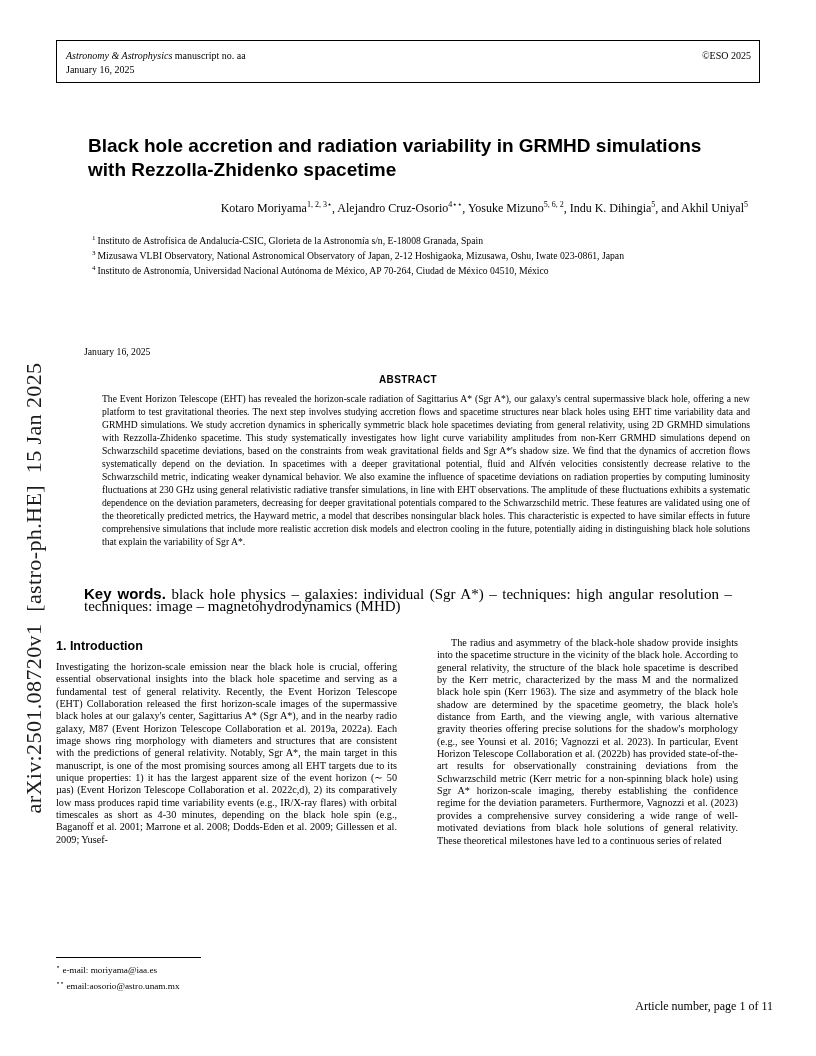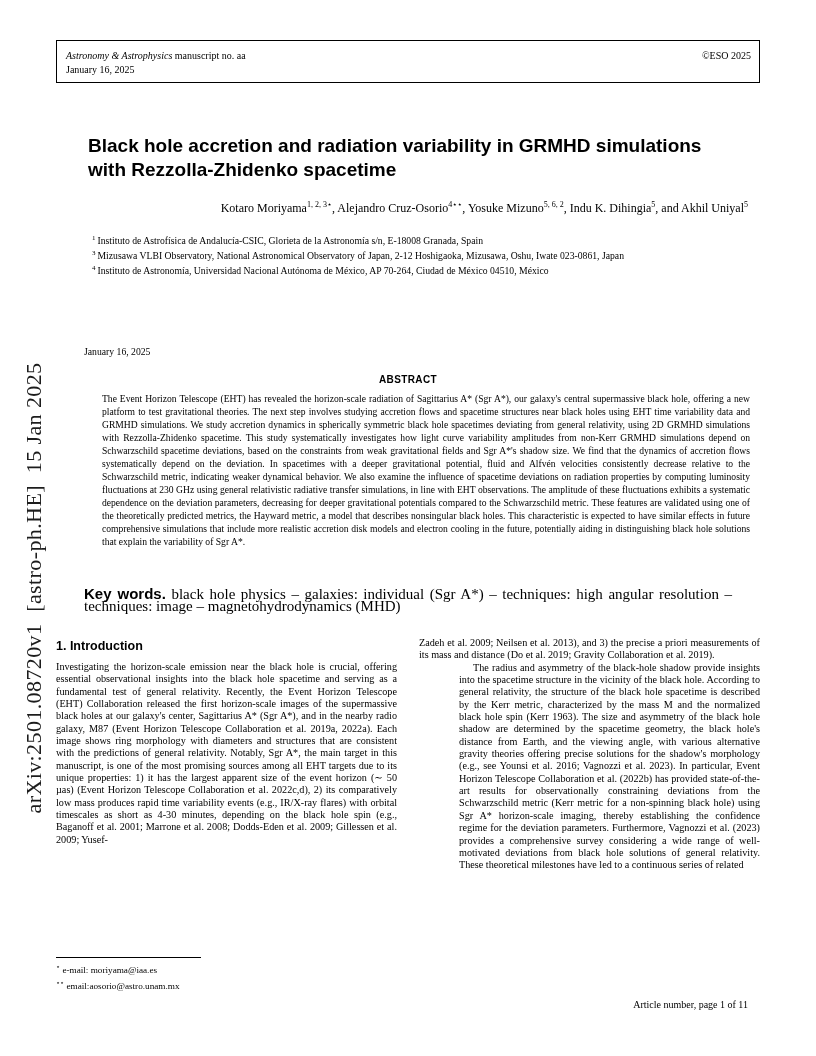--- a/index.html
+++ b/index.html
@@ -40,31 +40,31 @@
     position:absolute; top:374px; left:0; width:816px; text-align:center;
     font-family:"Liberation Sans", sans-serif; font-weight:bold; font-size:10px; letter-spacing:0.4px;
   }
   .abstract-body {
     position:absolute; top:392px; left:84px; width:648px;
     font-size:9.6px; line-height:13px; text-align:justify; hyphens:auto;margin-left:18px;
   }
   .keywords { position:absolute; top:588px; left:84px; width:648px; font-size:15px; line-height:11.6px; text-align:justify; }
   .kw-label { font-family:"Liberation Sans", sans-serif; font-weight:bold; }
 
-  .columns { position:absolute; top:637px; left:56px; width:704px; height:355px; display:flex; gap:22px; }
+  .columns { position:absolute; top:637px; left:56px; width:704px; height:355px; display:flex; }
   .col { width:341px; display:flex; flex-direction:column; }
   .sec-head { font-family:"Liberation Sans", sans-serif; font-weight:bold; font-size:12.5px; margin:2px 0 8px 0; }
   .body-p { font-size:10.2px; line-height:12.35px; text-align:justify; hyphens:auto; }
   .body-p.indent { text-indent:14px;margin-left:40px; }
 
   .footnotes { margin-top:auto; font-size:9.2px; line-height:11.2px; }
   .fn-rule { width:145px; border-top:1px solid #000; margin-bottom:3px; }
   .fn sup { font-size:6.5px; }
 
-  .page-footer { position:absolute; top:999px; right:68px; font-size:10px; }
+  .page-footer { position:absolute; top:999px; right:43px; font-size:12px; }
 </style>
 </head>
 <body>
 
 <div class="page">
 
   <div class="arxiv-banner">arXiv:2501.08720v1  [astro-ph.HE]  15 Jan 2025</div>
 
   <div class="header-box">
     <div>
@@ -103,20 +103,19 @@
     <div class="col">
       <h2 class="sec-head">1. Introduction</h2>
       <p class="body-p">Investigating the horizon-scale emission near the black hole is crucial, offering essential observational insights into the black hole spacetime and serving as a fundamental test of general relativity. Recently, the Event Horizon Telescope (EHT) Collaboration released the first horizon-scale images of the supermassive black holes at our galaxy's center, Sagittarius A* (Sgr A*), and in the nearby radio galaxy, M87 (Event Horizon Telescope Collaboration et al. 2019a, 2022a). Each image shows ring morphology with diameters and structures that are consistent with the predictions of general relativity. Notably, Sgr A*, the main target in this manuscript, is one of the most promising sources among all EHT targets due to its unique properties: 1) it has the largest apparent size of the event horizon (∼ 50 µas) (Event Horizon Telescope Collaboration et al. 2022c,d), 2) its comparatively low mass produces rapid time variability events (e.g., IR/X-ray flares) with orbital timescales as short as 4-30 minutes, depending on the black hole spin (e.g., Baganoff et al. 2001; Marrone et al. 2008; Dodds-Eden et al. 2009; Gillessen et al. 2009; Yusef-</p>
       <div class="footnotes">
         <div class="fn-rule"></div>
         <div class="fn"><sup>⋆</sup> <span>e-mail: moriyama@iaa.es</span></div>
         <div class="fn"><sup>⋆⋆</sup> <span>email:aosorio@astro.unam.mx</span></div>
       </div>
     </div>
     <div class="col">
-      <p class="body-p">Zadeh et al. 2009; Neilsen et al. 2013), and 3) the precise a priori measurements of its mass and distance (Do et al. 2019; Gravity Collaboration et al. 2019).</p>
       <p class="body-p indent">The radius and asymmetry of the black-hole shadow provide insights into the spacetime structure in the vicinity of the black hole. According to general relativity, the structure of the black hole spacetime is described by the Kerr metric, characterized by the mass M and the normalized black hole spin (Kerr 1963). The size and asymmetry of the black hole shadow are determined by the spacetime geometry, the black hole's distance from Earth, and the viewing angle, with various alternative gravity theories offering precise solutions for the shadow's morphology (e.g., see Younsi et al. 2016; Vagnozzi et al. 2023). In particular, Event Horizon Telescope Collaboration et al. (2022b) has provided state-of-the-art results for observationally constraining deviations from the Schwarzschild metric (Kerr metric for a non-spinning black hole) using Sgr A* horizon-scale imaging, thereby establishing the confidence regime for the deviation parameters. Furthermore, Vagnozzi et al. (2023) provides a comprehensive survey considering a wide range of well-motivated deviations from black hole solutions of general relativity. These theoretical milestones have led to a continuous series of related</p>
     </div>
   </div>
 
   <div class="page-footer">Article number, page 1 of 11</div>
 
 </div>
 
 </body></html>

